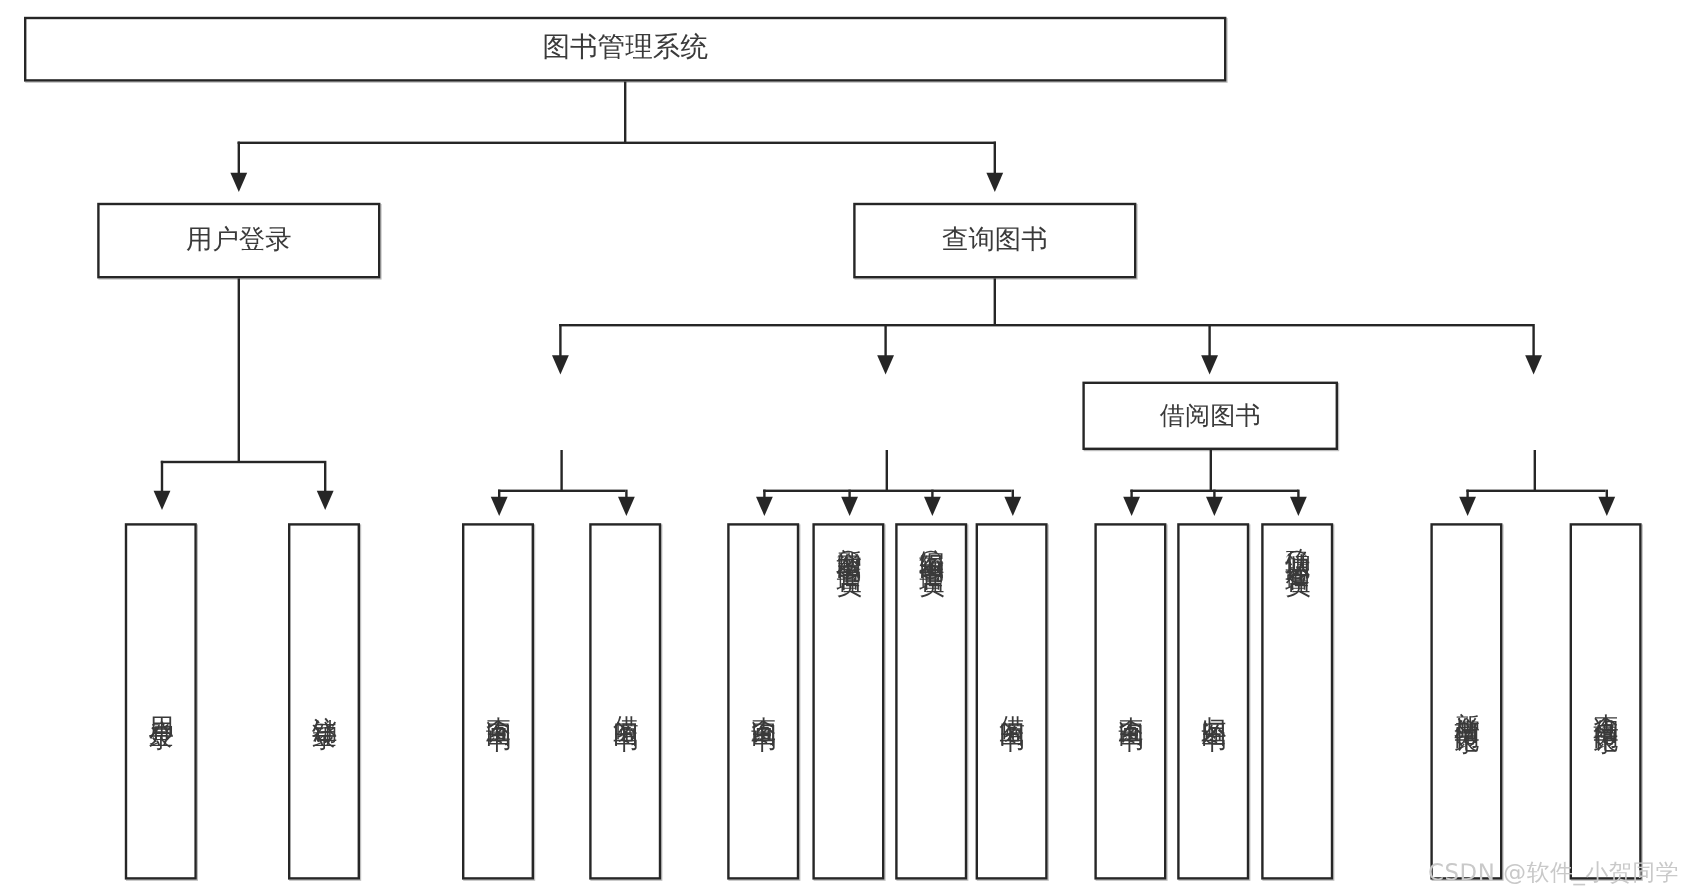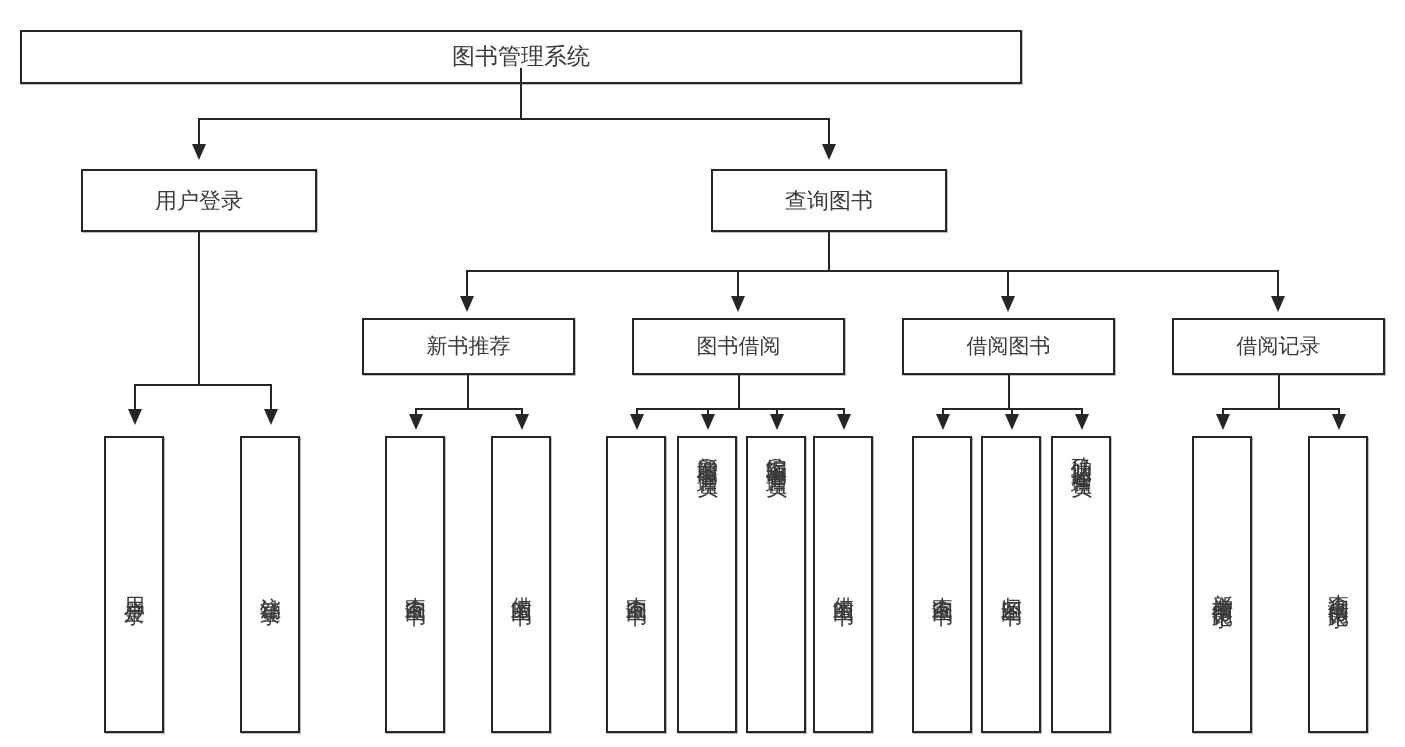--- a/index.html
+++ b/index.html
@@ -75,21 +75,21 @@
     color: #c9c9c9;
     white-space: nowrap;
     letter-spacing: 0.5px;
   }
 </style>
 </head>
 <body>
 
 <div id="canvas">
 
-  <div class="node root" style="left:20px; top:30px; width:1002px; height:54px;">
+  <div class="node root" style="left:20px; top:14px; width:1002px; height:54px;">
     <span class="label">图书管理系统</span>
   </div>
 
   <div class="vline" style="left:520px; top:68px; height:51px;"></div>
   <div class="hline" style="left:198px; top:118px; width:632px;"></div>
   <div class="vline" style="left:198px; top:118px; height:30px;"></div>
   <div class="arrow" style="left:192px; top:144px;"></div>
   <div class="vline" style="left:828px; top:118px; height:30px;"></div>
   <div class="arrow" style="left:822px; top:144px;"></div>
 
@@ -112,35 +112,26 @@
   <div class="hline" style="left:466px; top:270px; width:812px;"></div>
   <div class="vline" style="left:466px; top:270px; height:30px;"></div>
   <div class="arrow" style="left:460px; top:296px;"></div>
   <div class="vline" style="left:737px; top:270px; height:30px;"></div>
   <div class="arrow" style="left:731px; top:296px;"></div>
   <div class="vline" style="left:1007px; top:270px; height:30px;"></div>
   <div class="arrow" style="left:1001px; top:296px;"></div>
   <div class="vline" style="left:1277px; top:270px; height:30px;"></div>
   <div class="arrow" style="left:1271px; top:296px;"></div>
 
-  <div class="node l2" style="left:362px; top:318px; width:213px; height:57px;">
-    <span class="label">新书推荐</span>
-  </div>
-
-  <div class="node l2" style="left:632px; top:318px; width:213px; height:57px;">
-    <span class="label">图书借阅</span>
-  </div>
+
 
   <div class="node l2" style="left:902px; top:318px; width:213px; height:57px;">
     <span class="label">借阅图书</span>
   </div>
 
-  <div class="node l2" style="left:1172px; top:318px; width:213px; height:57px;">
-    <span class="label">借阅记录</span>
-  </div>
 
   <div class="vline" style="left:467px; top:375px; height:34px;"></div>
   <div class="hline" style="left:415px; top:408px; width:106px;"></div>
   <div class="vline" style="left:415px; top:408px; height:8px;"></div>
   <div class="arrow" style="left:409px; top:414px;"></div>
   <div class="vline" style="left:521px; top:408px; height:8px;"></div>
   <div class="arrow" style="left:515px; top:414px;"></div>
 
   <div class="vline" style="left:738px; top:375px; height:34px;"></div>
   <div class="hline" style="left:636px; top:408px; width:207px;"></div>
@@ -206,14 +197,15 @@
     <span class="label">确认归还（管理员）</span>
   </div>
 
   <div class="node leaf" style="left:1192px; top:436px; width:60px; height:297px; align-items:center;">
     <span class="label">新增借阅记录</span>
   </div>
   <div class="node leaf" style="left:1308px; top:436px; width:60px; height:297px; align-items:center;">
     <span class="label">查询借阅记录</span>
   </div>
 
+  <div id="watermark" style="left:1190px; top:714px;">CSDN @软件_小贺同学</div>
 
 </div>
 
 </body></html>

